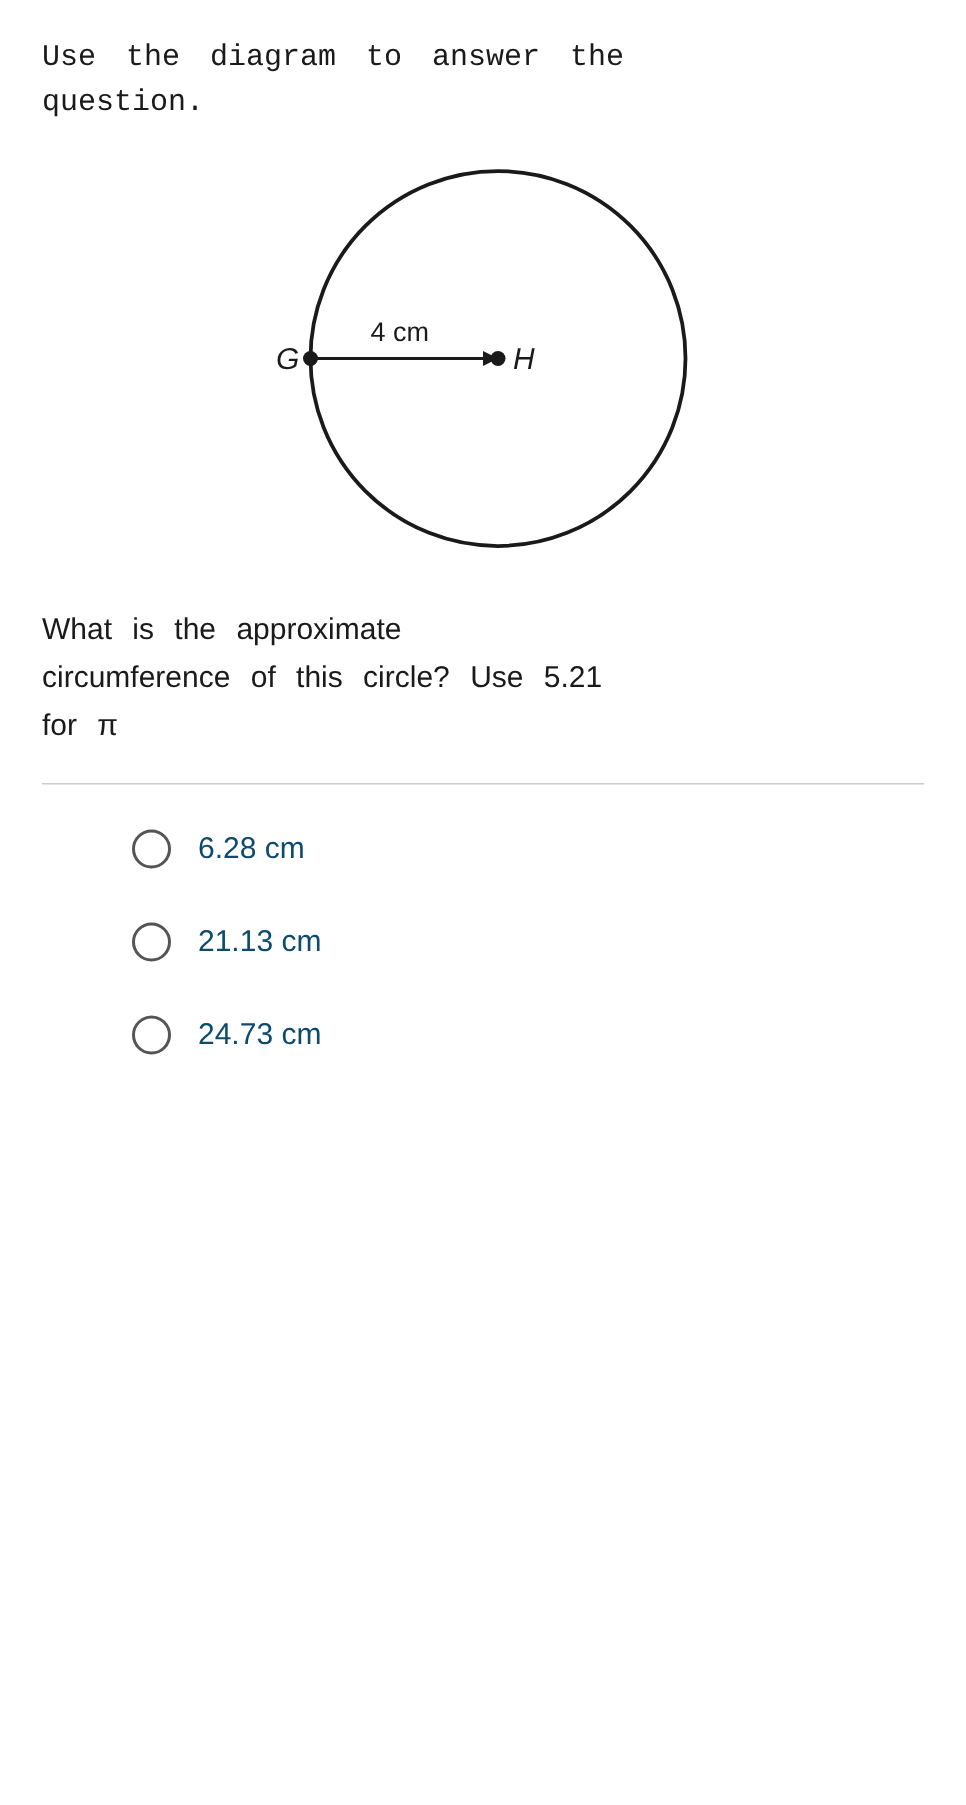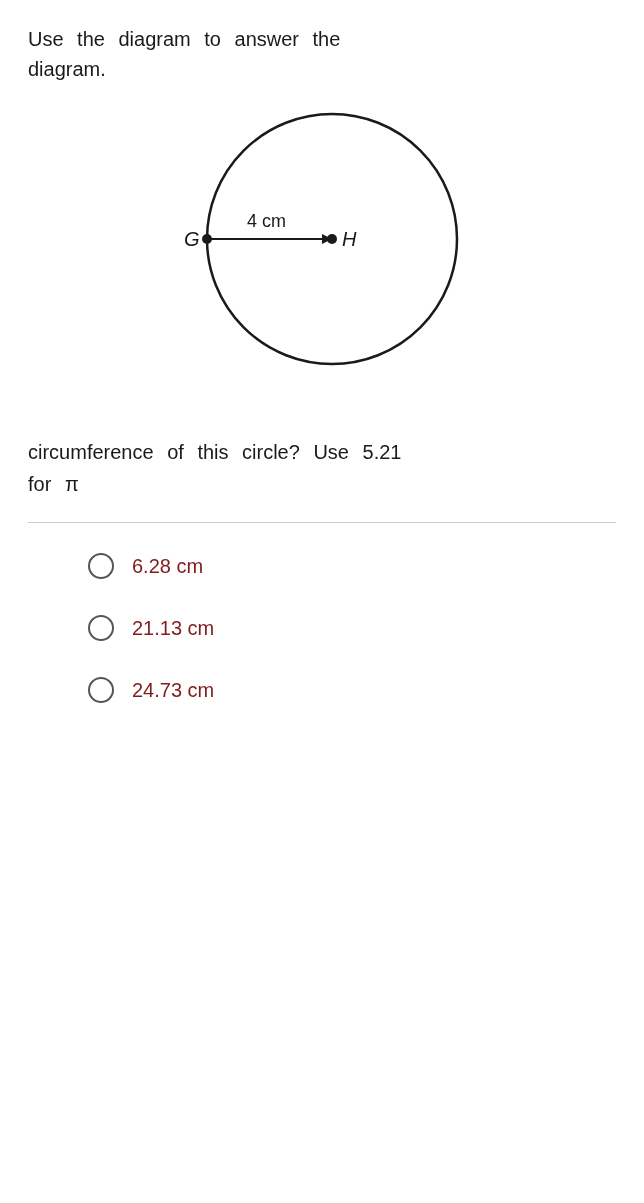--- a/index.html
+++ b/index.html
@@ -22,20 +22,21 @@
       min-height: 1203px;
       background: #ffffff;
       padding: 24px 28px 24px 28px;
     }
 
     .instruction-text {
       font-size: 20px;
       line-height: 1.5;
       margin-bottom: 4px;
       word-spacing: 8px;
+      font-family: Liberation Mono, monospace;
     }
 
     .diagram-area {
       display: flex;
       justify-content: center;
       align-items: center;
       margin: 10px 0 20px 0;
       position: relative;
       height: 290px;
     }
@@ -76,31 +77,31 @@
       border-radius: 50%;
       border: 2px solid #555555;
       background: #ffffff;
       margin-right: 18px;
       flex-shrink: 0;
       display: inline-block;
     }
 
     .option-label {
       font-size: 20px;
-      color: #7f1d1d;
+      color: #0c4a6e;
     }
   </style>
 </head>
 <body>
 
 <div class="page-container">
 
   <div class="instruction-text">
     <span>Use  the  diagram  to  answer  the</span><br>
-    <span>diagram.</span>
+    <span>question.</span>
   </div>
 
   <div class="diagram-area">
     <svg class="circle-svg" width="400" height="280" viewBox="0 0 400 280">
 
       <circle cx="210" cy="140" r="125" fill="none" stroke="#1a1a1a" stroke-width="2.5"></circle>
 
       <circle cx="85" cy="140" r="5" fill="#1a1a1a"></circle>
 
       <text x="62" y="147" font-family="Arial, sans-serif" font-size="20" font-style="italic" fill="#1a1a1a">G</text>
@@ -111,21 +112,21 @@
 
       <circle cx="210" cy="140" r="5" fill="#1a1a1a"></circle>
 
       <text x="220" y="147" font-family="Arial, sans-serif" font-size="20" font-style="italic" fill="#1a1a1a">H</text>
 
       <text x="125" y="128" font-family="Arial, sans-serif" font-size="18" fill="#1a1a1a">4 cm</text>
     </svg>
   </div>
 
   <div class="question-text">
-    <br>
+    <span>What    is    the    approximate</span><br>
     <span>circumference of this circle? Use 5.21</span><br>
     <span>for π</span>
   </div>
 
   <hr class="divider">
 
   <ul class="options-list">
     <li class="option-item">
       <span class="radio-circle"></span>
       <span class="option-label">6.28 cm</span>

